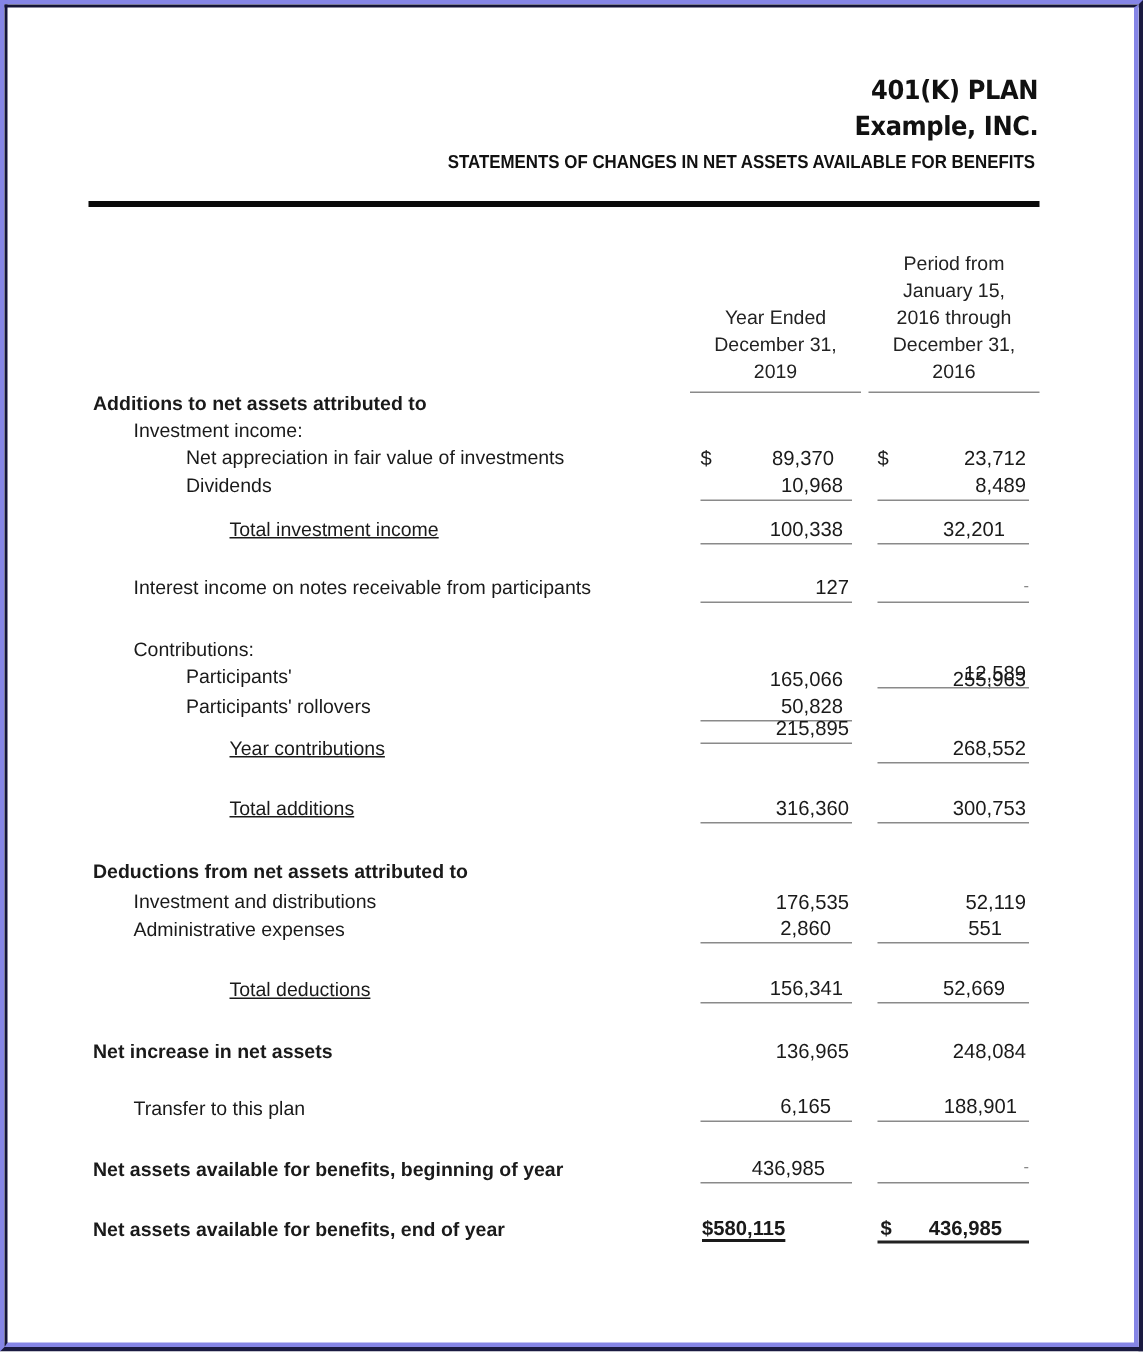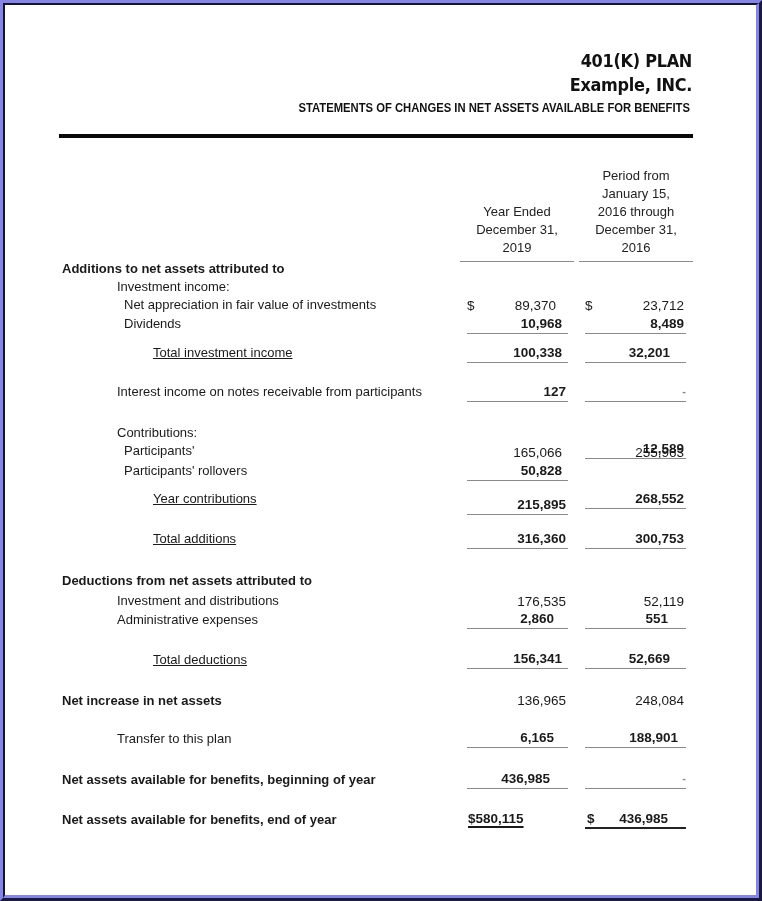--- a/index.html
+++ b/index.html
@@ -41,32 +41,32 @@
   }
   .colhead {
     position: absolute; text-align: center; font-size: 13px; line-height: 18px; color: #222;
     border-bottom: 1.5px solid #8a8a8a; padding-bottom: 4px;
   }
   .colhead.c1 { left: 460px; width: 114px; top: 203px; }
   .colhead.c2 { left: 579px; width: 114px; top: 167px; }
   .lbl { position: absolute; font-size: 13px; color: #1a1a1a; white-space: nowrap; }
   .lbl.b { font-weight: bold; font-size: 13px; }
   .lv0 { left: 62px; }
-  .lv1 { left: 89px; margin-left: 28px; }
+  .lv1 { left: 89px; }
   .lv2 { left: 124px; }
   .lv3 { left: 153px; text-decoration: underline; }
   .num {
     position: absolute; font-size: 13.5px; color: #1a1a1a; white-space: nowrap;
     box-sizing: border-box; height: 19px; line-height: 17px;
   }
   .num.c1 { left: 467px; width: 101px; }
   .num.c2 { left: 585px; width: 101px; }
   .num .amt { position: absolute; right: 2px; top: 0; }
   .num .cur { position: absolute; left: 0; top: 0; }
-  .num.ul { border-bottom: 1.5px solid #8a8a8a; font-weight: bold; }
+  .num.ul { border-bottom: 1.5px solid #8a8a8a; }
   .num.dash .amt { color: #888; font-size: 11px; right: 0; }
   .num.bold { font-weight: bold; text-align: center; }
   .num.bold.ul { border-bottom: 2px solid #222; }
   .num.dul .amt { text-decoration: underline; text-decoration-thickness: 2px; text-underline-offset: 3px; }
 </style>
 </head>
 <body>
 
 <div class="frame">
   <div class="frame-inner">
@@ -140,21 +140,21 @@
 
 <div class="lbl lv2" style="top:463px">Participants' rollovers</div>
 <div class="num c1 ul" style="top:462px">
   <span class="amt" style="right:6px">50,828</span>
 </div>
 <div class="num c2 ul" style="top:440px">
   <span class="amt">12,589</span>
 </div>
 
 <div class="lbl lv3" style="top:491px">Year contributions</div>
-<div class="num c1 ul" style="top:496px">
+<div class="num c1 ul" style="top:477px">
   <span class="amt">215,895</span>
 </div>
 <div class="num c2 ul" style="top:490px">
   <span class="amt">268,552</span>
 </div>
 
 <div class="lbl lv3" style="top:531px">Total additions</div>
 <div class="num c1 ul" style="top:530px">
   <span class="amt">316,360</span>
 </div>

